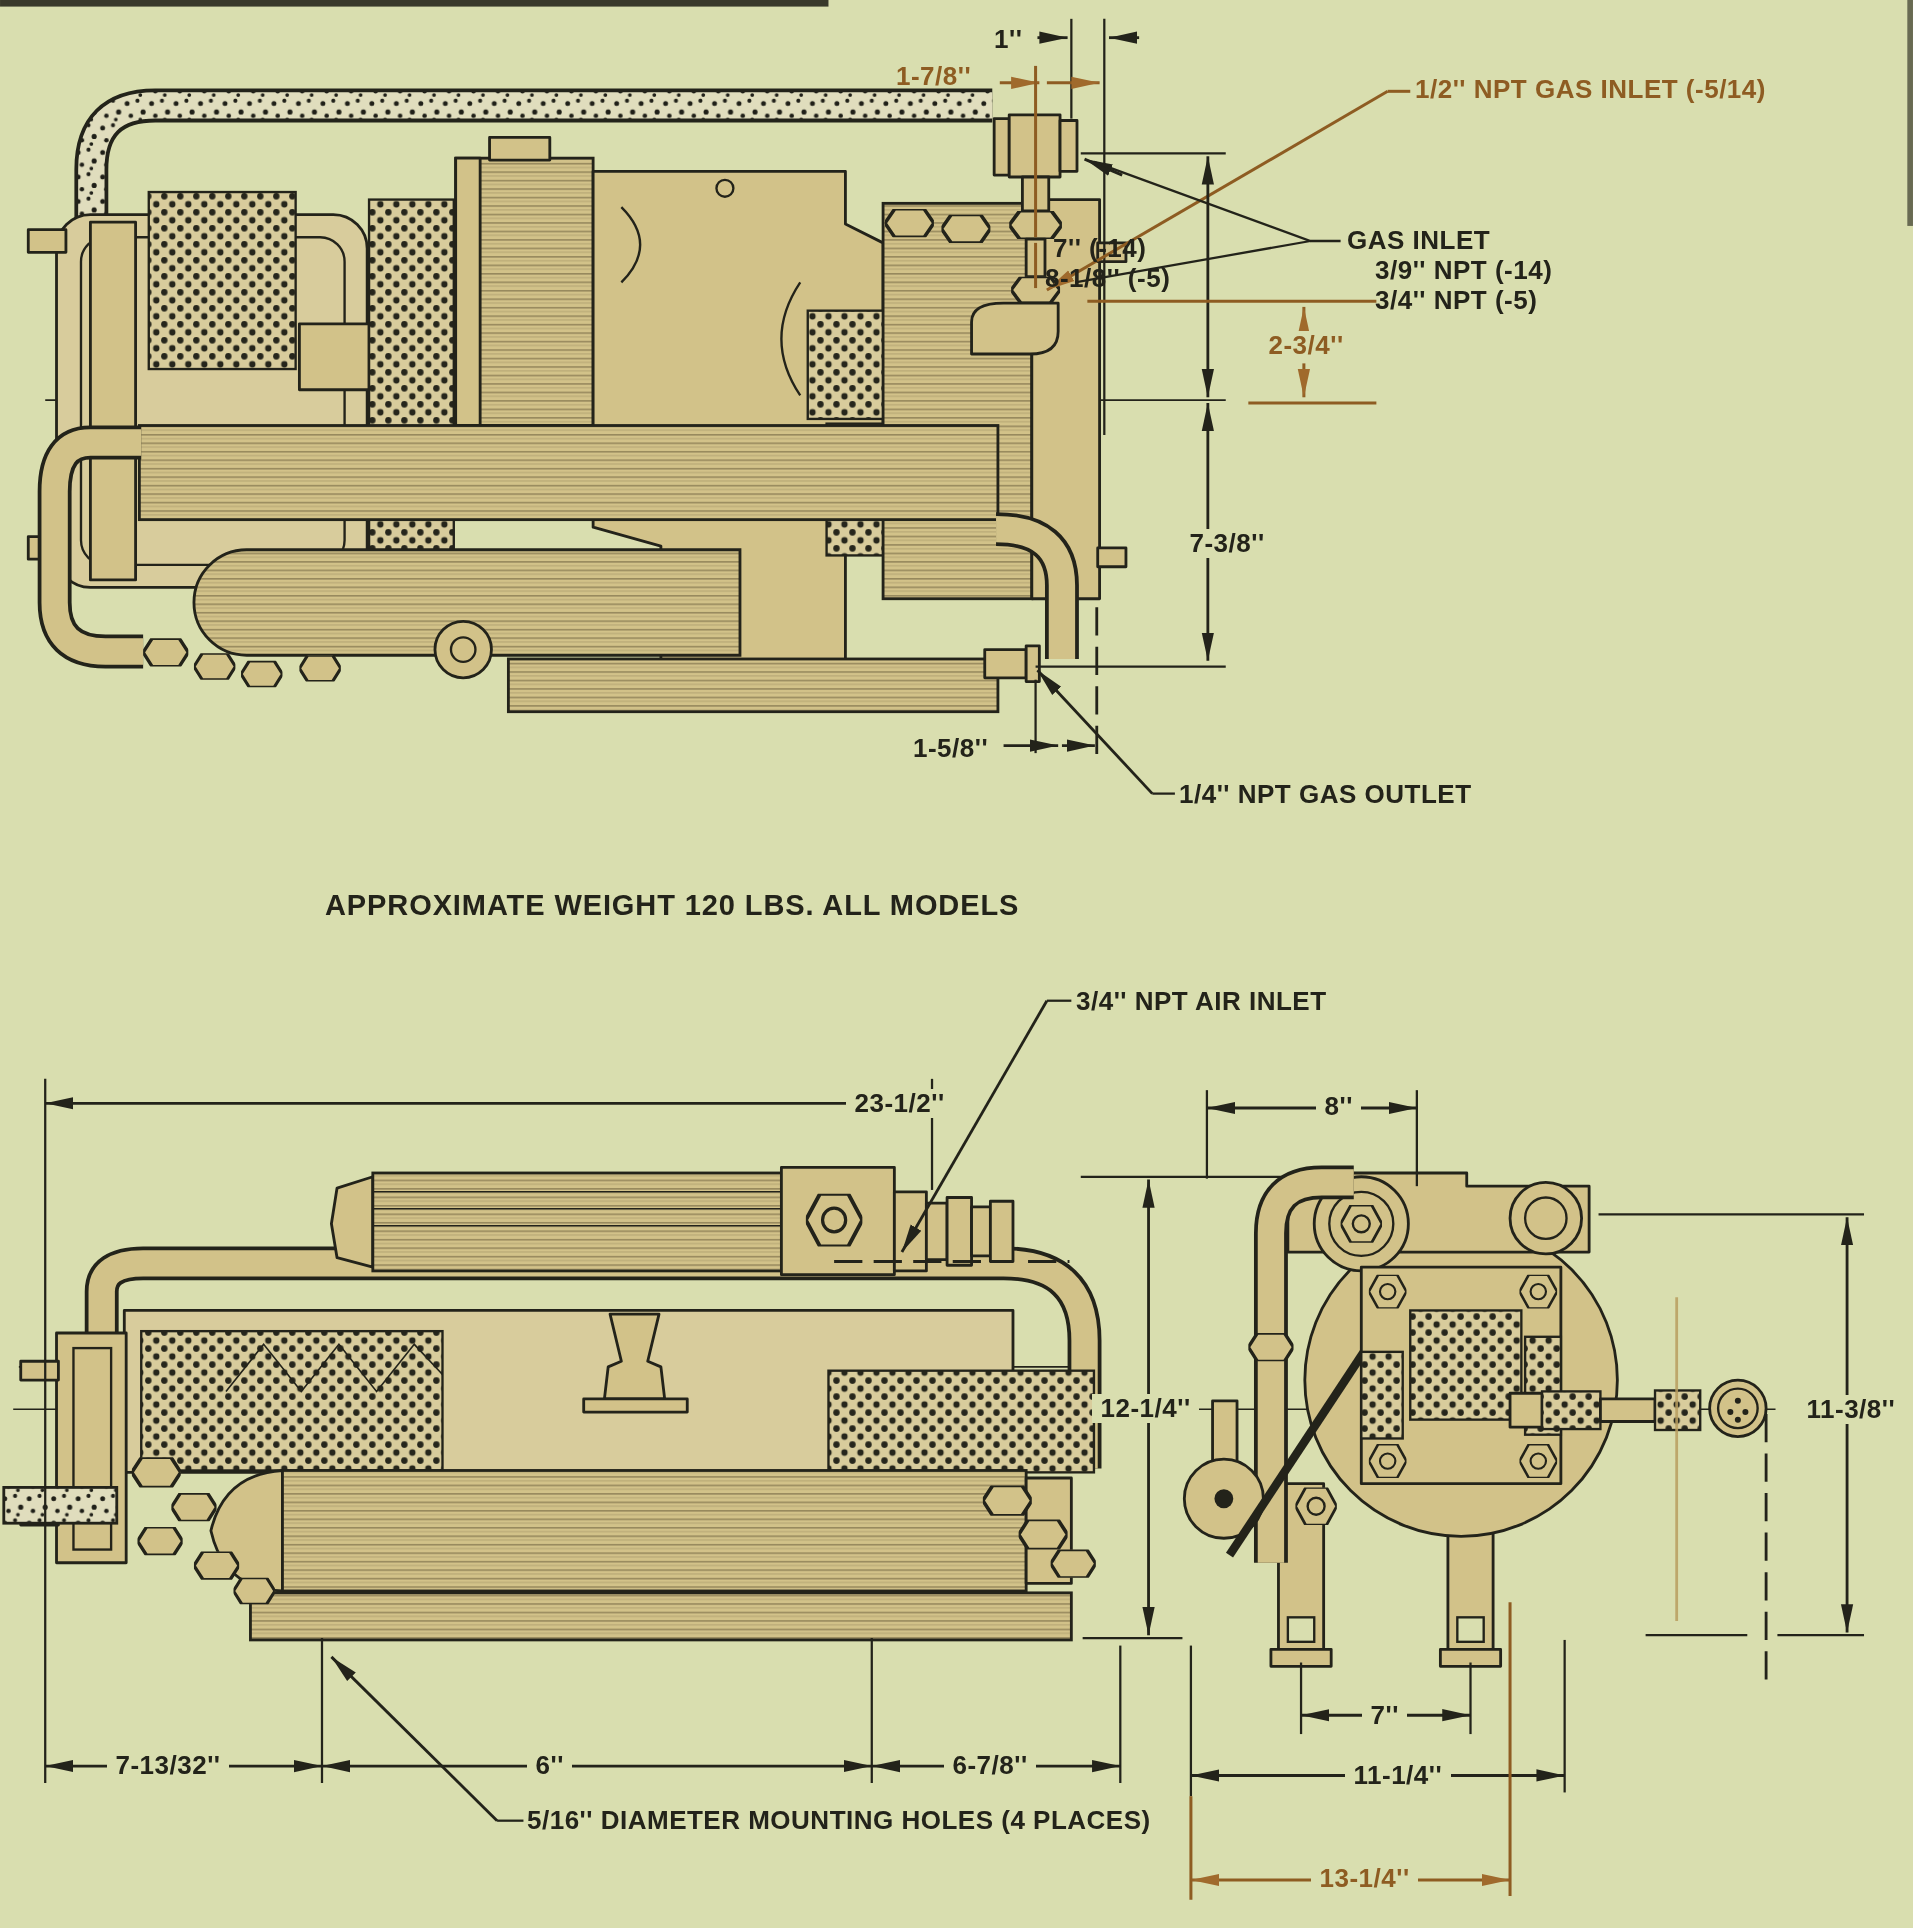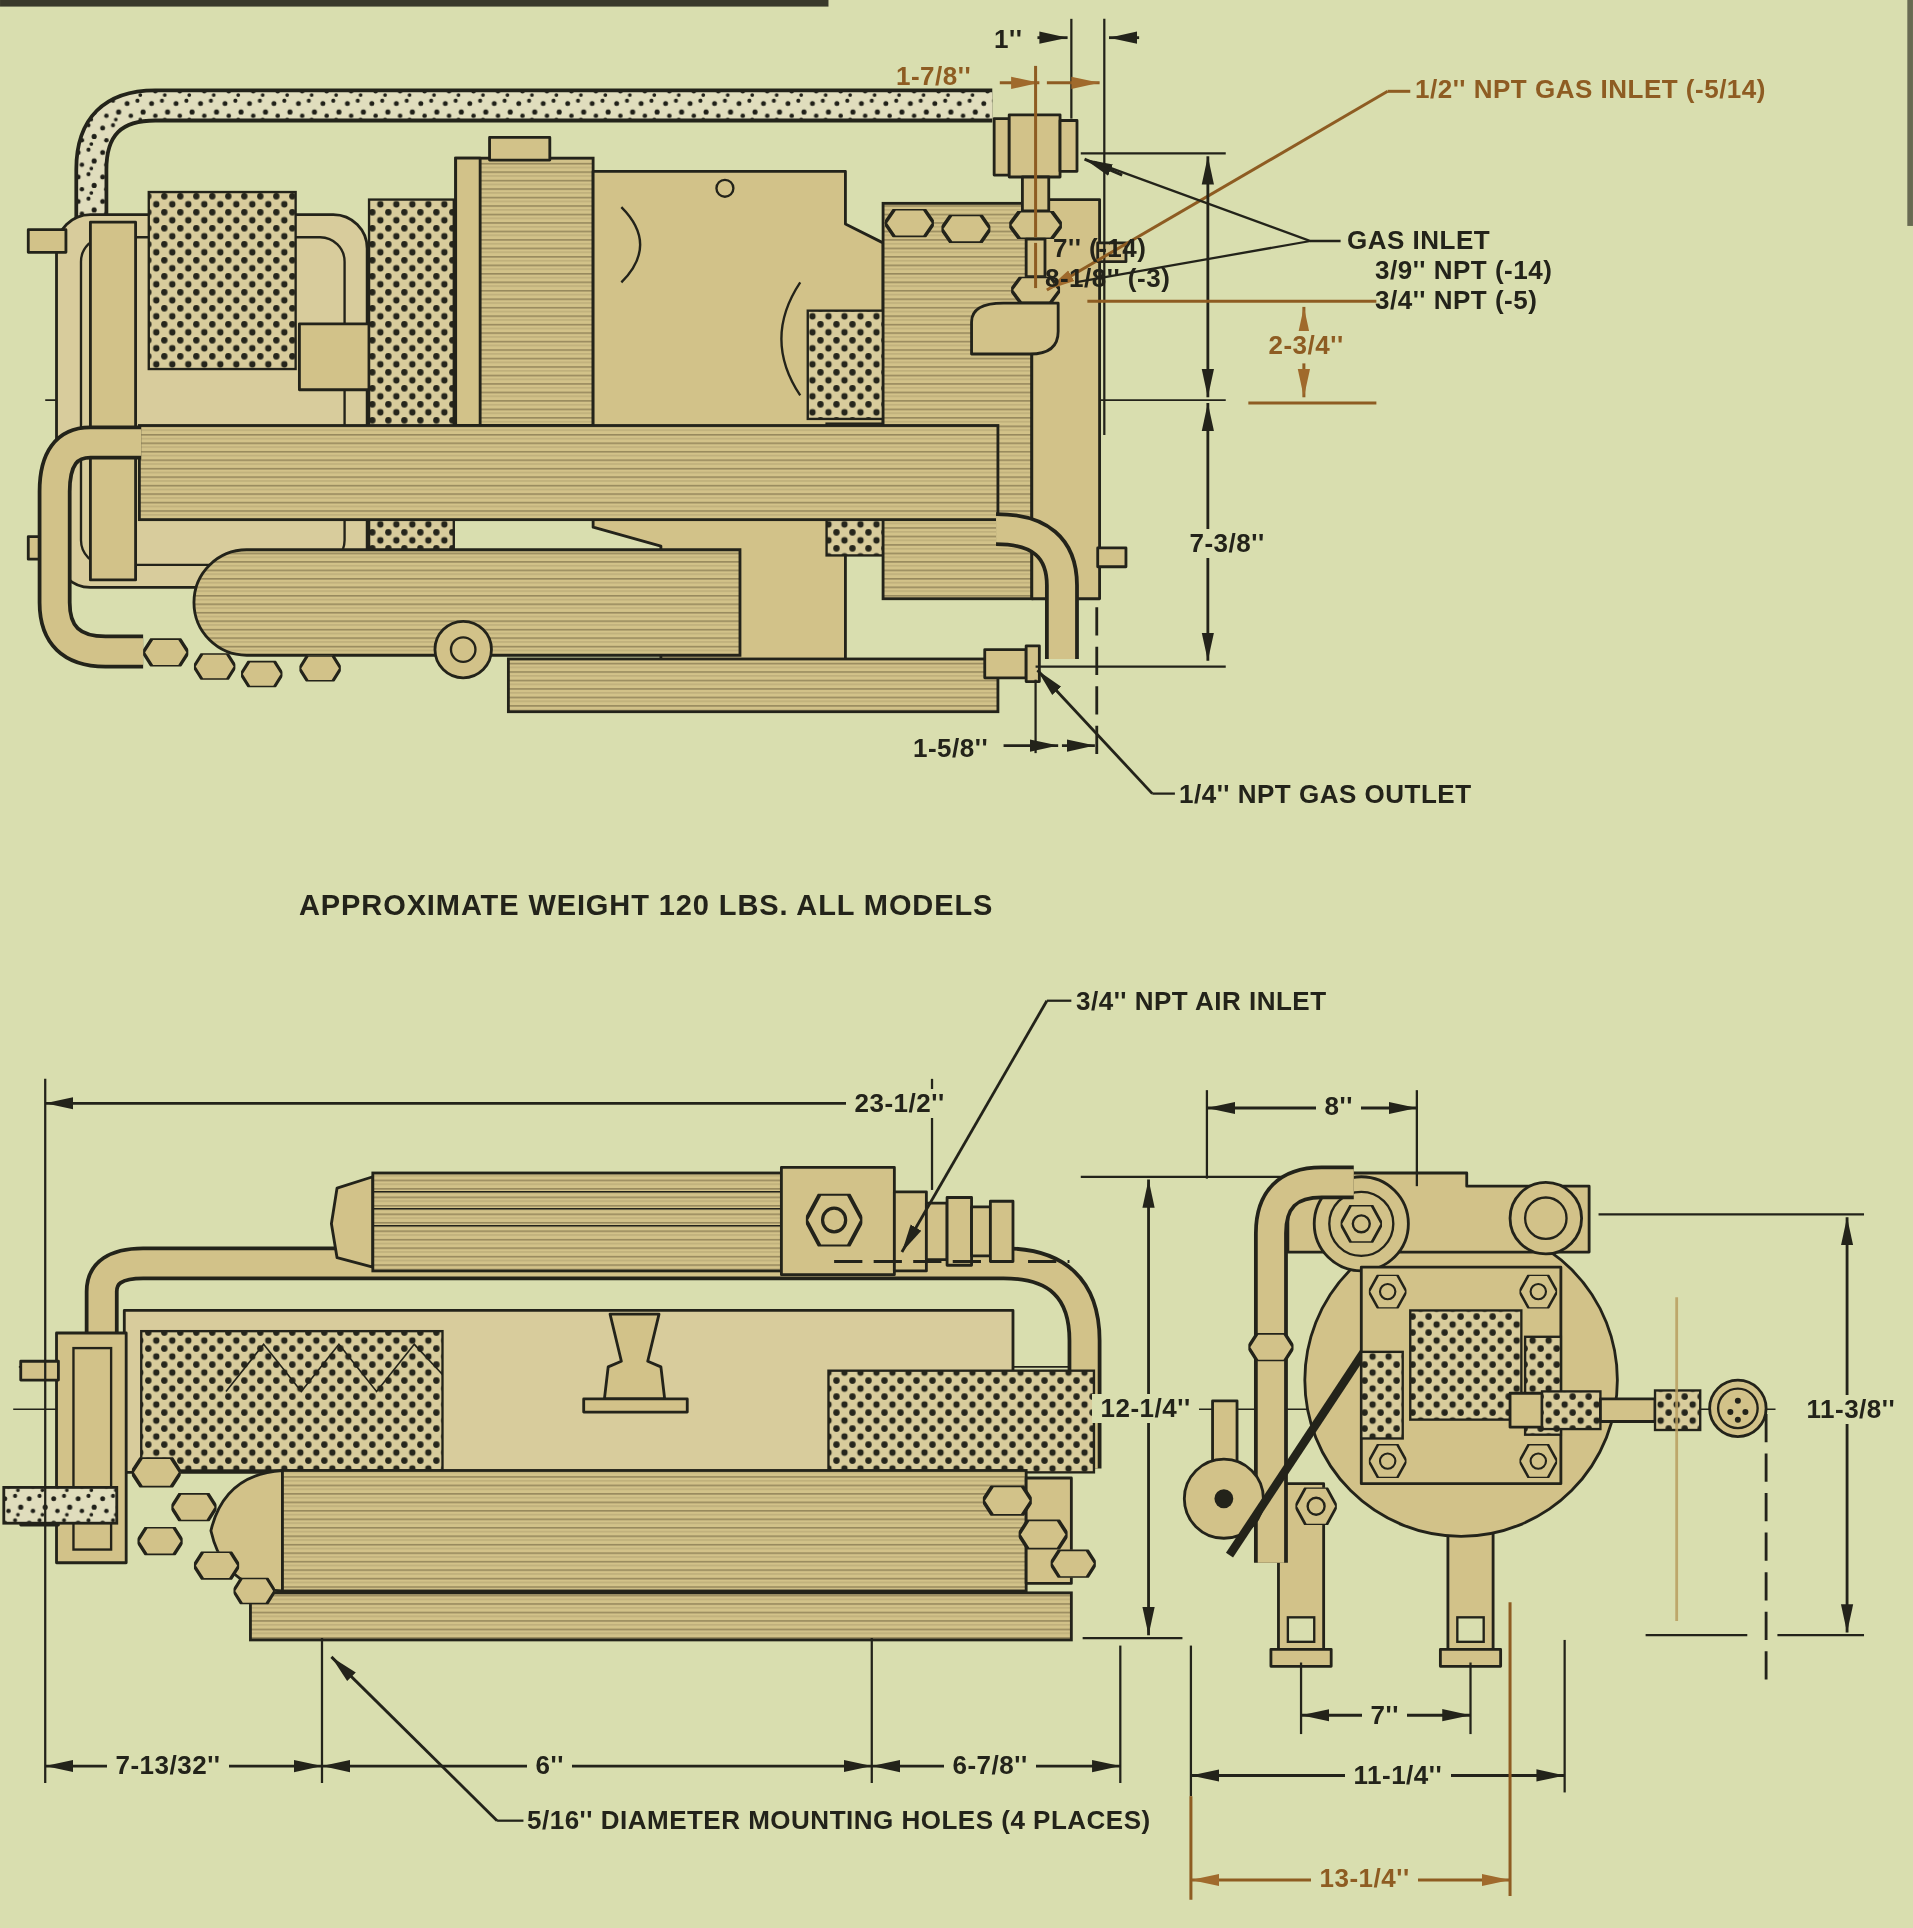--- a/index.html
+++ b/index.html
@@ -337,27 +337,27 @@
 
 <div>
 
   <div class="lbl" style="left:994px;top:24.5px">1''</div>
   <div class="lbl brown" style="left:896px;top:62px">1-7/8''</div>
   <div class="lbl brown" style="left:1415px;top:75px">1/2'' NPT GAS INLET (-5/14)</div>
   <div class="lbl" style="left:1347px;top:226px">GAS INLET</div>
   <div class="lbl" style="left:1375px;top:256px">3/9'' NPT (-14)</div>
   <div class="lbl" style="left:1375px;top:286px">3/4'' NPT (-5)</div>
   <div class="lbl" style="left:1053px;top:234px">7'' (-14)</div>
-  <div class="lbl" style="left:1045px;top:264px">8-1/8'' (-3)</div>
+  <div class="lbl" style="left:1045px;top:264px">8-1/8'' (-5)</div>
   <div class="lbl brown mask" style="left:1260px;top:331px">2-3/4''</div>
   <div class="lbl mask" style="left:1181px;top:529px">7-3/8''</div>
   <div class="lbl" style="left:913px;top:734px">1-5/8''</div>
   <div class="lbl" style="left:1179px;top:780px">1/4'' NPT GAS OUTLET</div>
 
-  <div class="lbl big" style="left:299px;top:889px">APPROXIMATE WEIGHT 120 LBS. ALL MODELS</div>
+  <div class="lbl big" style="left:325px;top:889px">APPROXIMATE WEIGHT 120 LBS. ALL MODELS</div>
 
   <div class="lbl" style="left:1076px;top:987px">3/4'' NPT AIR INLET</div>
   <div class="lbl mask" style="left:846px;top:1089px">23-1/2''</div>
   <div class="lbl mask" style="left:1092px;top:1394px">12-1/4''</div>
   <div class="lbl mask" style="left:107px;top:1751px">7-13/32''</div>
   <div class="lbl mask" style="left:527px;top:1751px">6''</div>
   <div class="lbl mask" style="left:944px;top:1751px">6-7/8''</div>
   <div class="lbl" style="left:527px;top:1806px">5/16'' DIAMETER MOUNTING HOLES (4 PLACES)</div>
 
   <div class="lbl mask" style="left:1316px;top:1092px">8''</div>

